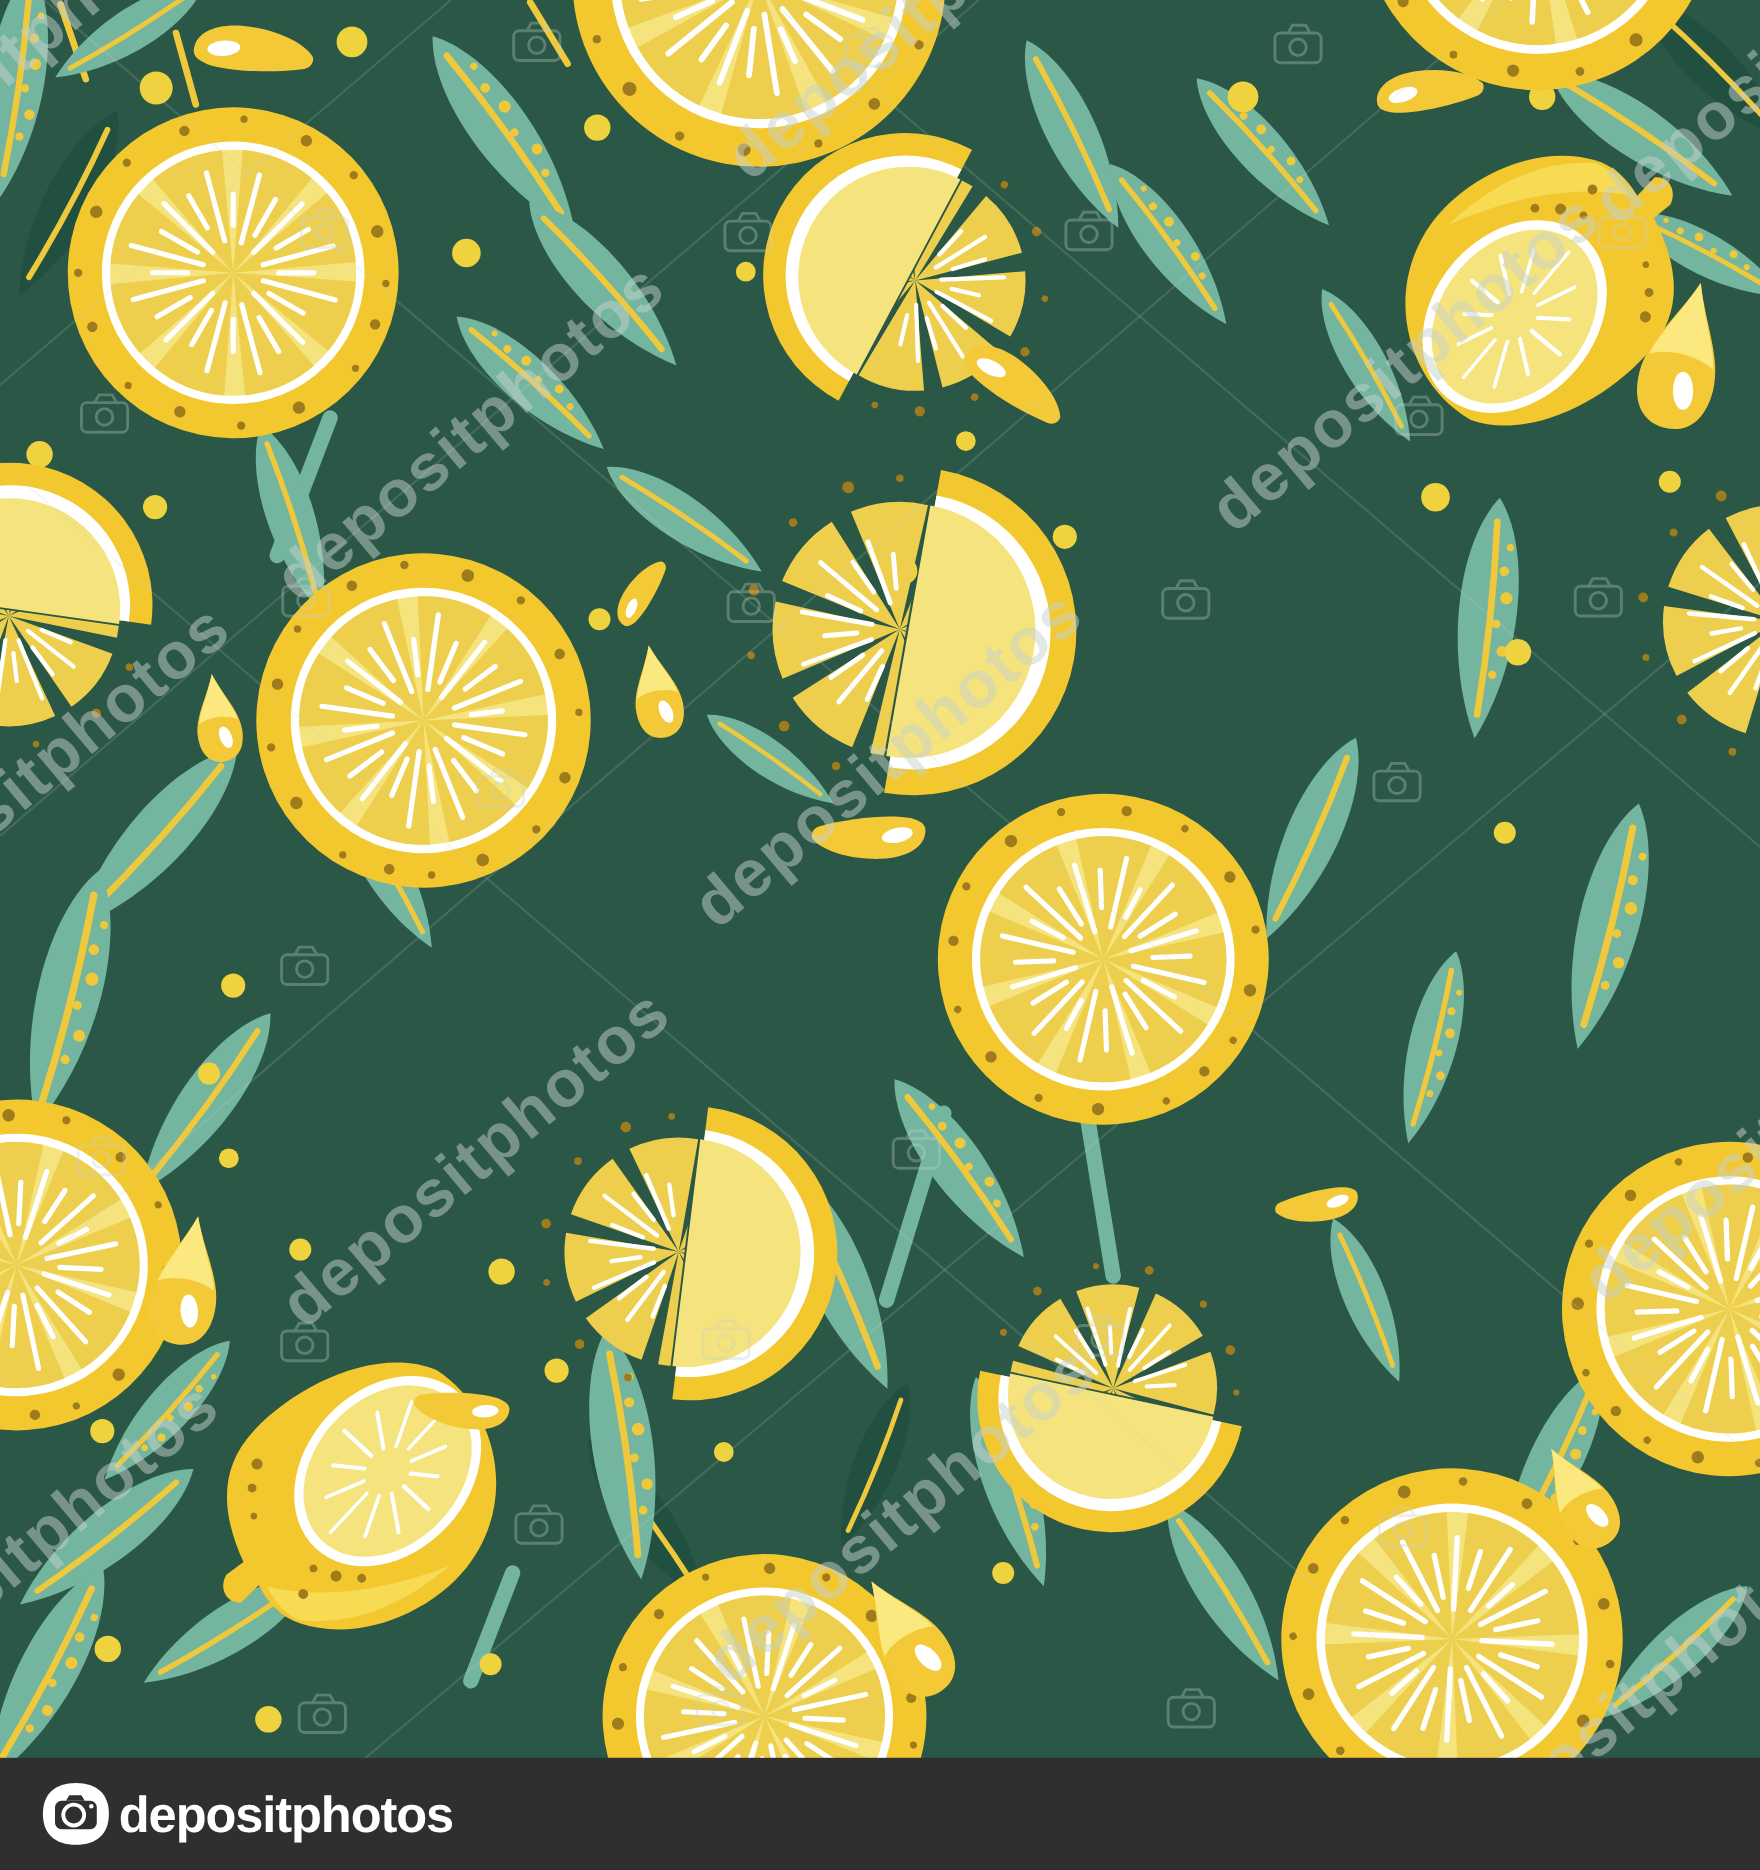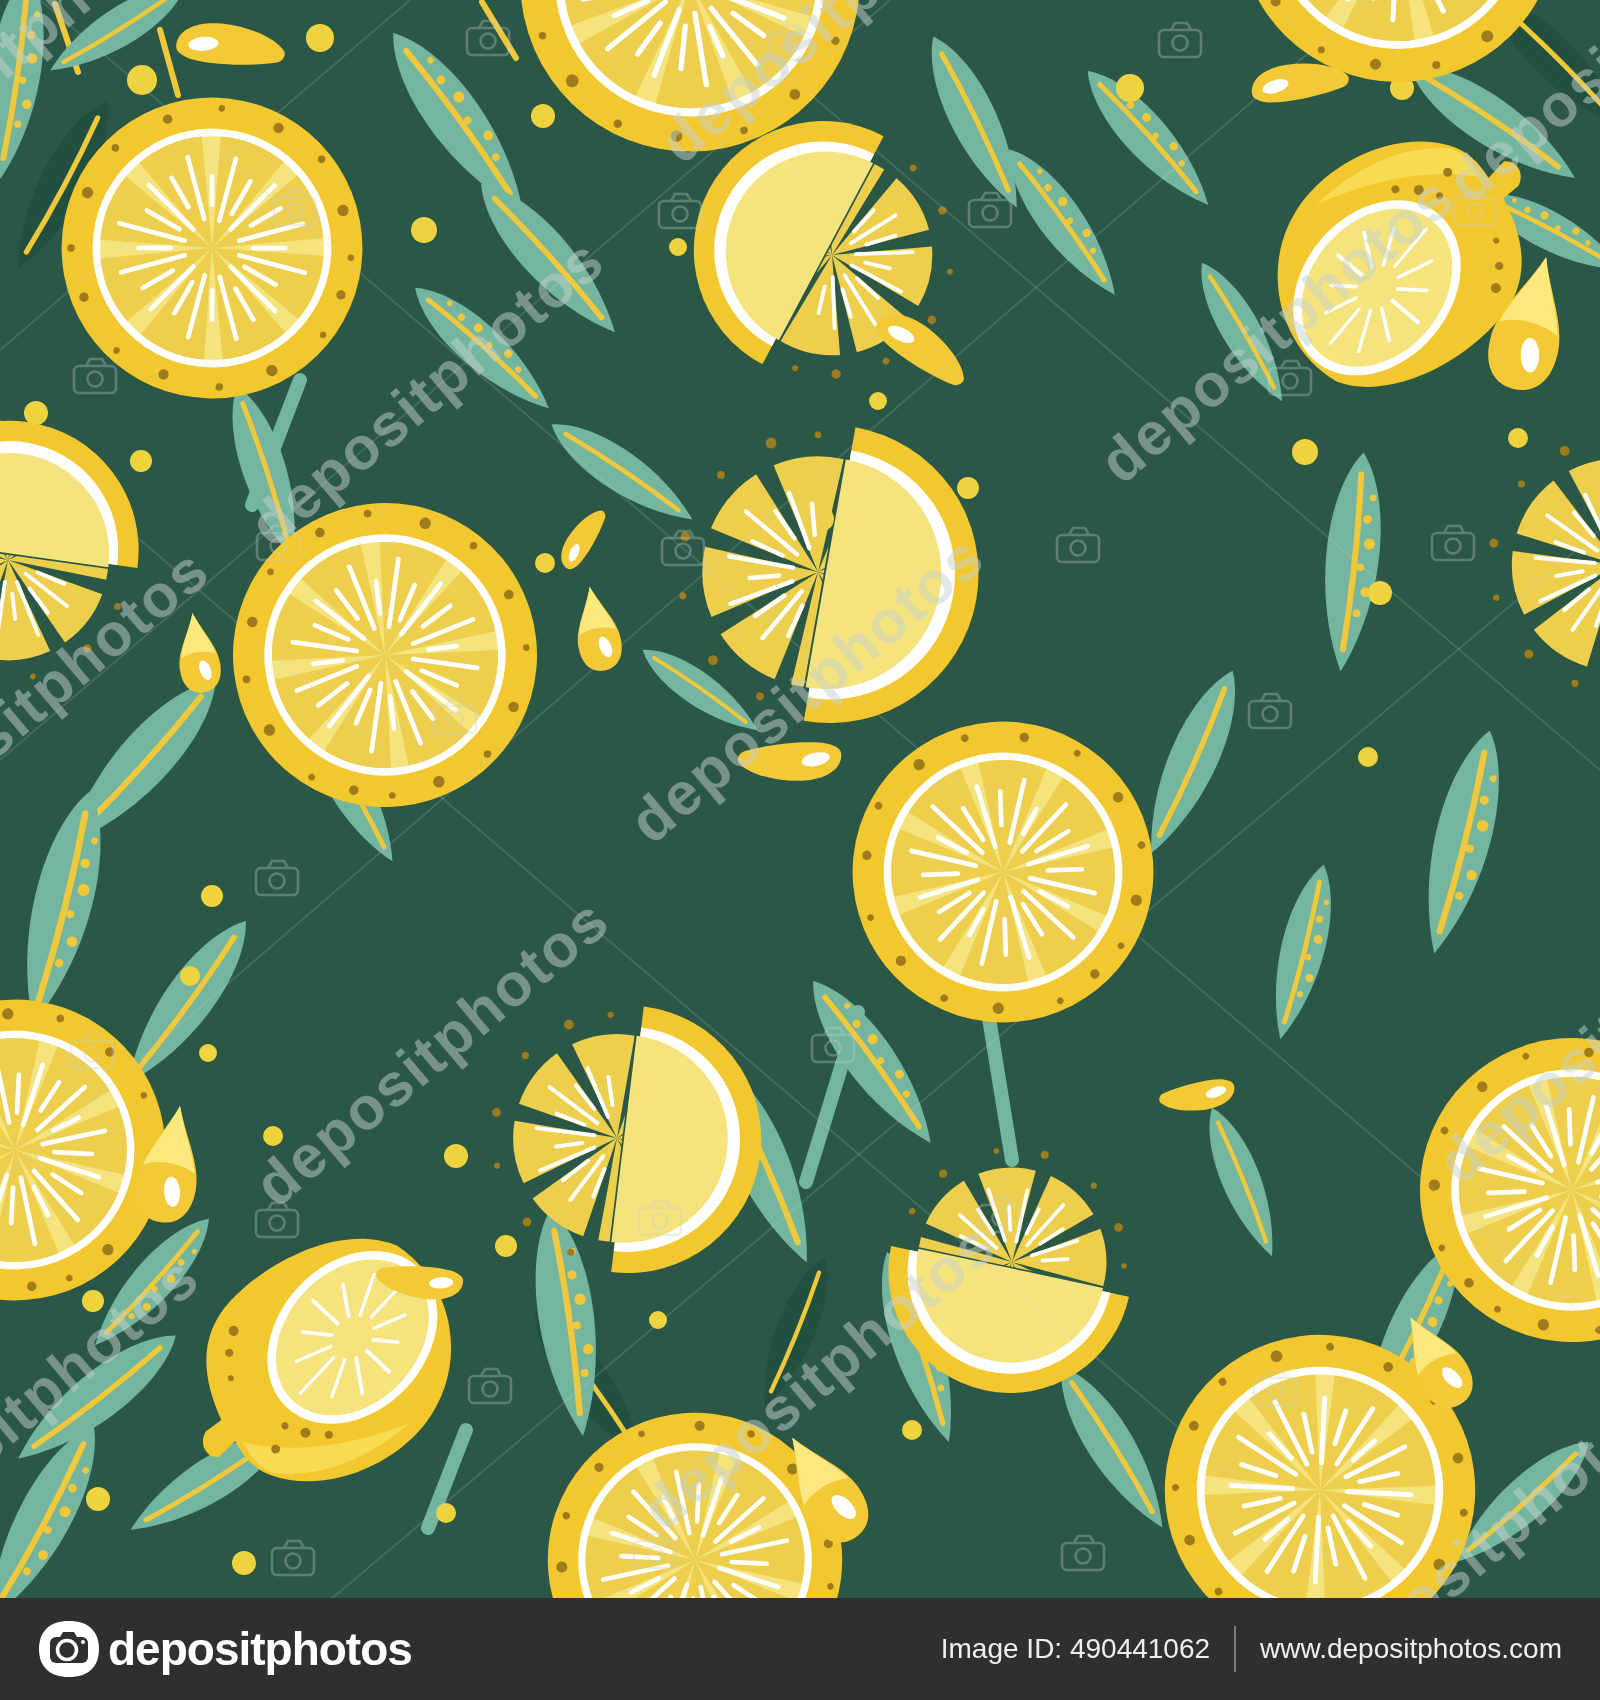--- a/index.html
+++ b/index.html
@@ -350,19 +350,14 @@
     <div class="brandbox">
       <svg width="62" height="58" viewBox="0 0 62 58">
         <path d="M31,1 C50,1 61,11 61,29 C61,47 50,57 31,57 C12,57 1,47 1,29 C1,11 12,1 31,1 Z" fill="#FFFFFF"></path>
         <rect x="12" y="17" width="38" height="26" rx="6" fill="#2F2F2F"></rect>
         <path d="M22,17 L25,12 L36,12 L39,17 Z" fill="#2F2F2F"></path>
         <circle cx="29" cy="30" r="9.5" fill="none" stroke="#FFFFFF" stroke-width="3.5"></circle>
         <circle cx="45" cy="22" r="2" fill="#FFFFFF"></circle>
       </svg>
       <span class="brand">depositphotos</span>
     </div>
-    <div class="meta">
-      <span>Image ID: 490441062</span>
-      <span class="divider"></span>
-      <span>www.depositphotos.com</span>
-    </div>
   </div>
 </div>
 
 </body></html>

